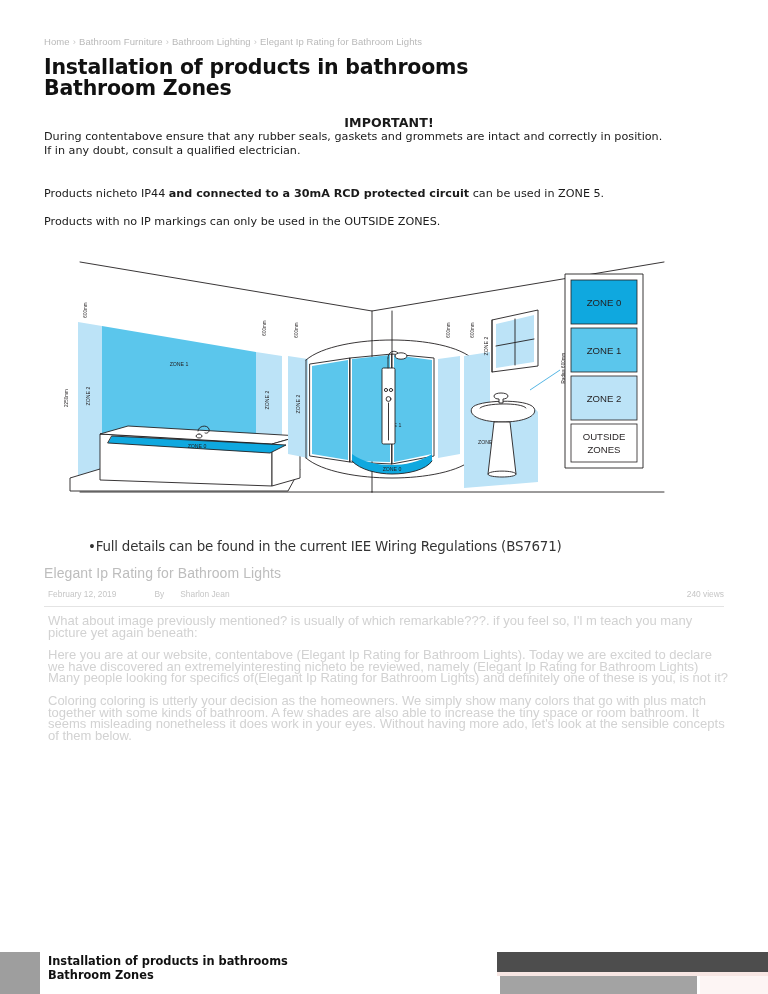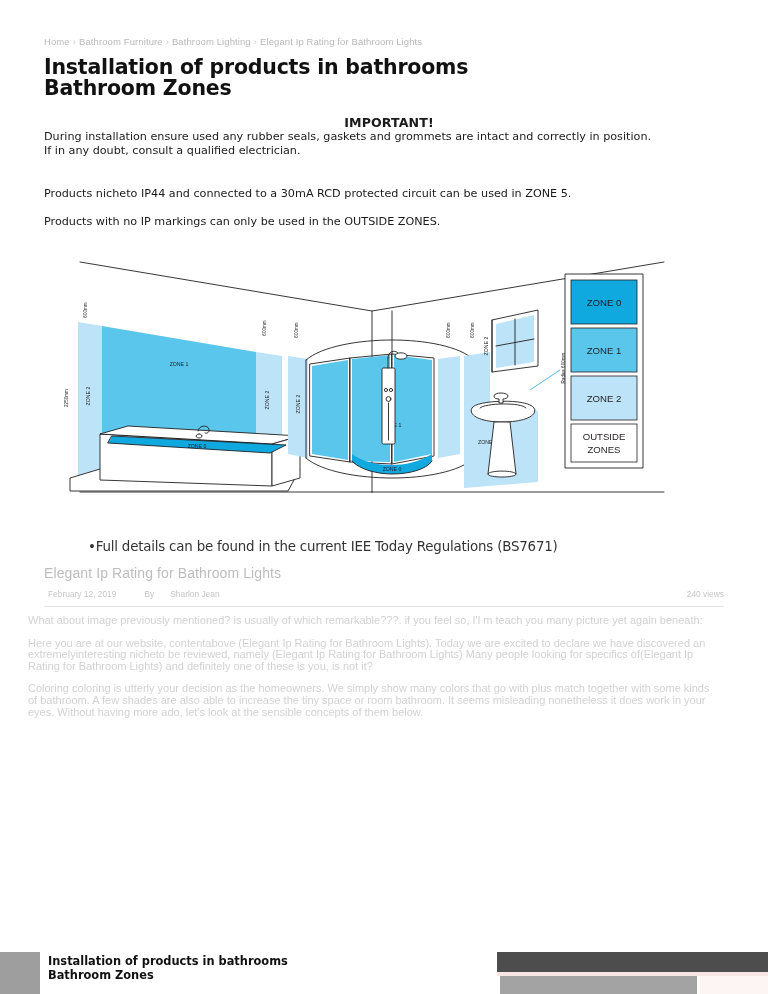--- a/index.html
+++ b/index.html
@@ -32,21 +32,21 @@
 
   
   .infoblock{
     position:absolute;left:44px;top:116px;width:690px;
     font-family:"DejaVu Sans", sans-serif;
     font-size:11.2px;color:#1a1a1a;line-height:14.2px;
   }
   .infoblock .imp{font-weight:bold;font-size:12.6px;letter-spacing:.1px;text-align:center;}
   .infoblock p{margin:0;}
   .infoblock .gap{height:14px;}
-  .infoblock b{font-weight:normal;margin-top:39px;}
+  .infoblock b{font-weight:bold;margin-top:39px;}
 
   
   .diagram{
     position:absolute;left:60px;top:248px;width:660px;height:270px;
   }
   .diagram svg{display:block;}
 
   
   .caption{
     position:absolute;left:88px;top:539px;width:620px;
@@ -59,32 +59,32 @@
     position:absolute;left:44px;top:565px;
     font-family:"Liberation Sans", sans-serif;
     font-size:14px;color:#bdbdbd;font-weight:normal;letter-spacing:.1px;
   }
   .meta{
     position:absolute;left:44px;top:589px;width:680px;height:16px;
     font-family:"Liberation Sans", sans-serif;
     font-size:8.4px;color:#c6c6c6;
   }
   .meta .left{position:absolute;left:4px;top:0;white-space:nowrap;}
-  .meta .left .by{margin-left:28px;}
+  .meta .left .by{margin-left:38px;}
   .meta .left .author{margin-left:16px;}
   .meta .right{position:absolute;right:0;top:0;white-space:nowrap;}
   .meta-rule{
     position:absolute;left:44px;top:606px;width:680px;height:1px;background:#e4e4e4;
   }
 
   
   .body-copy{
-    position:absolute;left:28px;top:615px;width:682px;
-    font-family:"Liberation Sans", sans-serif;
-    font-size:11px;color:#d2d2d2;line-height:11.6px;
+    position:absolute;left:48px;top:615px;width:682px;
+    font-family:"Liberation Sans", sans-serif;
+    font-size:13px;color:#d2d2d2;line-height:11.6px;
   }
   .body-copy p{margin:0 0 11px 0;}
 
   
   .footer-strip{position:absolute;left:0;top:930px;width:768px;height:64px;}
   .fs-gray-left{position:absolute;left:0;top:22px;width:40px;height:42px;background:#9e9e9e;}
   .fs-heading{
     position:absolute;left:48px;top:24px;
     font-family:"DejaVu Sans", sans-serif;
     font-size:11.4px;font-weight:bold;color:#111;line-height:14px;
@@ -104,21 +104,21 @@
     <span class="crumb">Home</span><span class="sep">›</span><span class="crumb">Bathroom Furniture</span><span class="sep">›</span><span class="crumb">Bathroom Lighting</span><span class="sep">›</span><span class="crumb">Elegant Ip Rating for Bathroom Lights</span>
   </div>
 
   <div class="h-main">
     <div>Installation of products in bathrooms</div>
     <div>Bathroom Zones</div>
   </div>
 
   <div class="infoblock">
     <p class="imp">IMPORTANT!</p>
-    <p>During installation ensure used any rubber seals, gaskets and grommets are intact and correctly in position.</p>
+    <p>During contentabove ensure that any rubber seals, gaskets and grommets are intact and correctly in position.</p>
     <p>If in any doubt, consult a qualified electrician.</p>
     <div class="gap"></div>
     <div class="gap"></div>
     <p><span>Products nicheto IP44 </span><b>and connected to a 30mA RCD protected circuit</b><span> can be used in ZONE 5.</span></p>
     <div class="gap"></div>
     <p>Products with no IP markings can only be used in the OUTSIDE ZONES.</p>
   </div>
 
   <div class="diagram">
     <svg width="660" height="270" viewBox="0 0 660 270" xmlns="http://www.w3.org/2000/svg">
@@ -228,21 +228,21 @@
       <rect x="511" y="80" width="66" height="44" fill="#5BC6EC" stroke="#231f20" stroke-width=".8"></rect>
       <text class="lbl-lg" x="544" y="106" text-anchor="middle">ZONE 1</text>
       <rect x="511" y="128" width="66" height="44" fill="#BCE3F7" stroke="#231f20" stroke-width=".8"></rect>
       <text class="lbl-lg" x="544" y="154" text-anchor="middle">ZONE 2</text>
       <rect x="511" y="176" width="66" height="38" fill="#ffffff" stroke="#231f20" stroke-width=".8"></rect>
       <text class="lbl-lg" x="544" y="192" text-anchor="middle">OUTSIDE</text>
       <text class="lbl-lg" x="544" y="205" text-anchor="middle">ZONES</text>
     </svg>
   </div>
 
-  <div class="caption">•Full details can be found in the current IEE Today Regulations (BS7671)</div>
+  <div class="caption">•Full details can be found in the current IEE Wiring Regulations (BS7671)</div>
 
   <div class="post-title">Elegant Ip Rating for Bathroom Lights</div>
 
   <div class="meta">
     <div class="left">
       <span>February 12, 2019</span><span class="by">By</span><span class="author">Sharlon Jean</span>
     </div>
     <div class="right">240 views</div>
   </div>
   <div class="meta-rule"></div>

